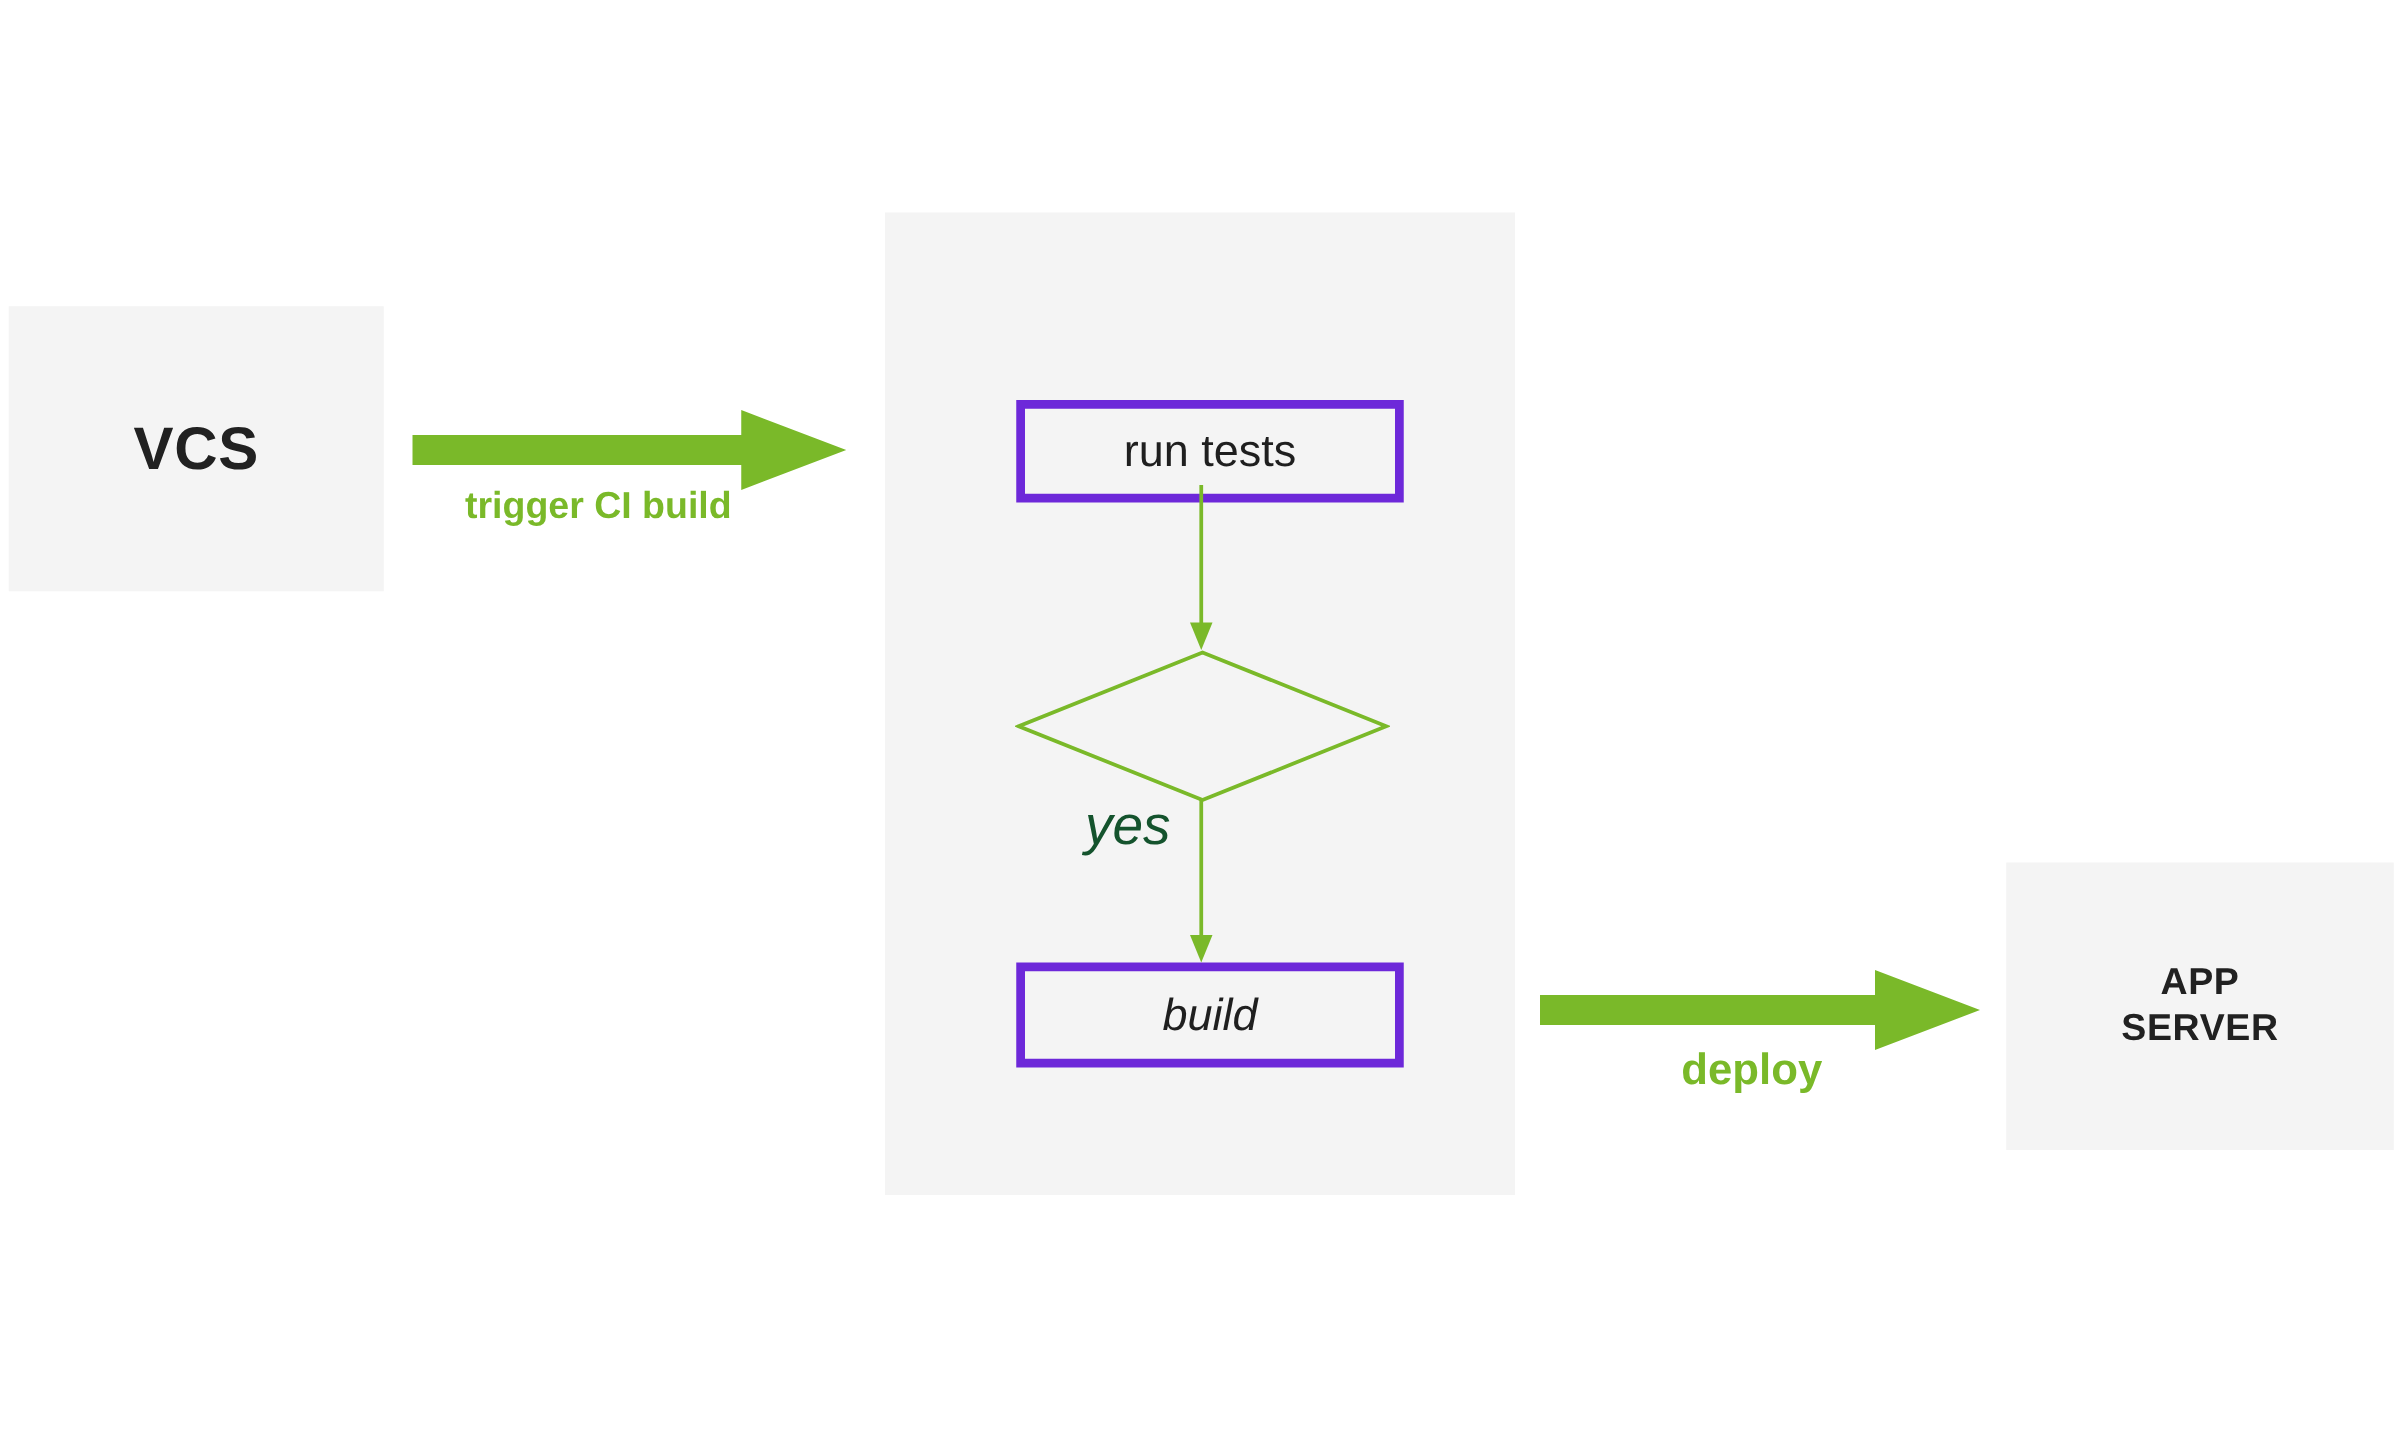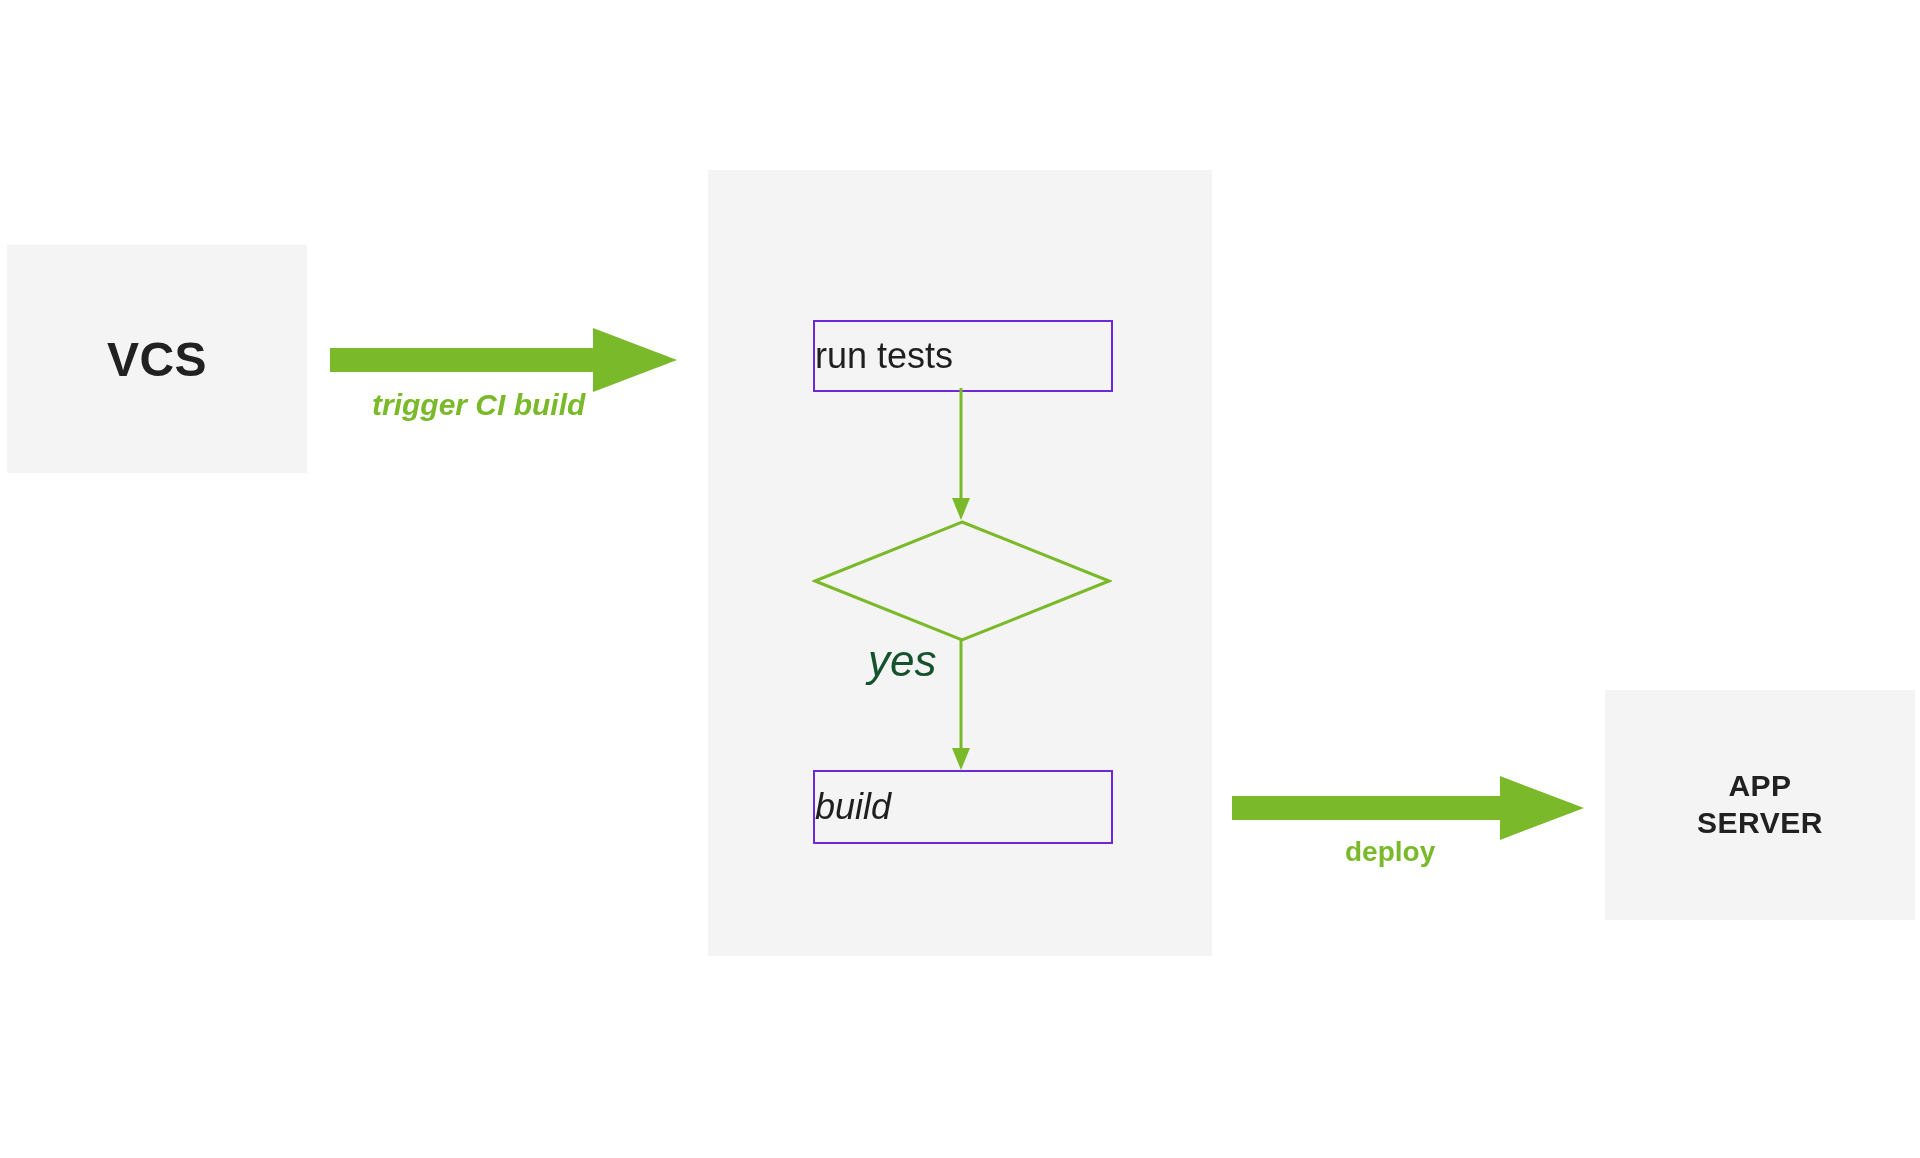--- a/index.html
+++ b/index.html
@@ -70,24 +70,25 @@
     text-align: center;
     font-size: 44px;
     font-weight: bold;
     color: #212121;
     letter-spacing: 0.5px;
   }
 
   
   .flow-box {
     position: absolute;
-    border: 2px solid #6d28d9;
+    border: 7px solid #6d28d9;
     background: transparent;
     display: flex;
     align-items: center;
+    justify-content: center;
     font-size: 36px;
     color: #1f1f1f;
   }
 
   #run-tests-box {
     left: 105px;
     top: 150px;
     width: 296px;
     height: 68px;
   }
@@ -142,28 +143,27 @@
   .arrow-svg { position: absolute; display: block; }
 
   #trigger-label {
     position: absolute;
     left: 372px;
     top: 388px;
     font-size: 30px;
     font-weight: bold;
     color: #7ab929;
     white-space: nowrap;
-    font-style: italic;
   }
 
   #deploy-label {
     position: absolute;
     left: 1345px;
     top: 836px;
-    font-size: 28px;
+    font-size: 35px;
     font-weight: bold;
     color: #7ab929;
     white-space: nowrap;
   }
 </style>
 </head>
 <body>
 
 <div class="canvas">
 

